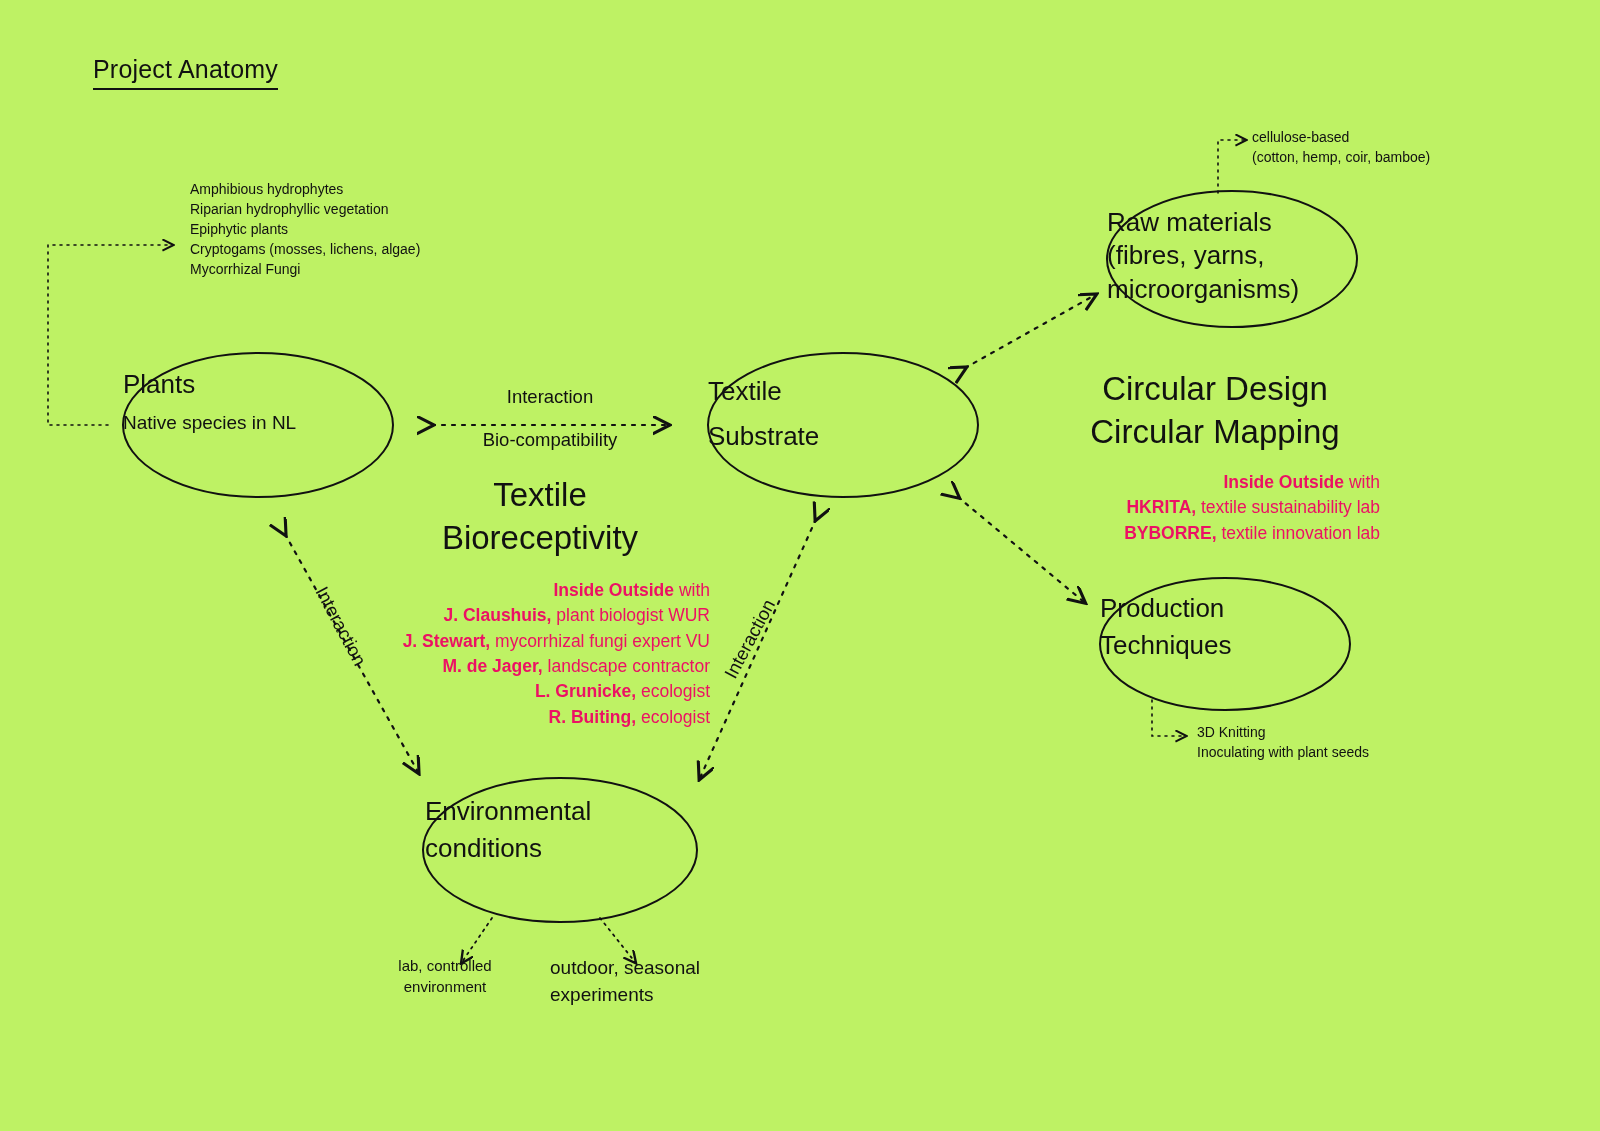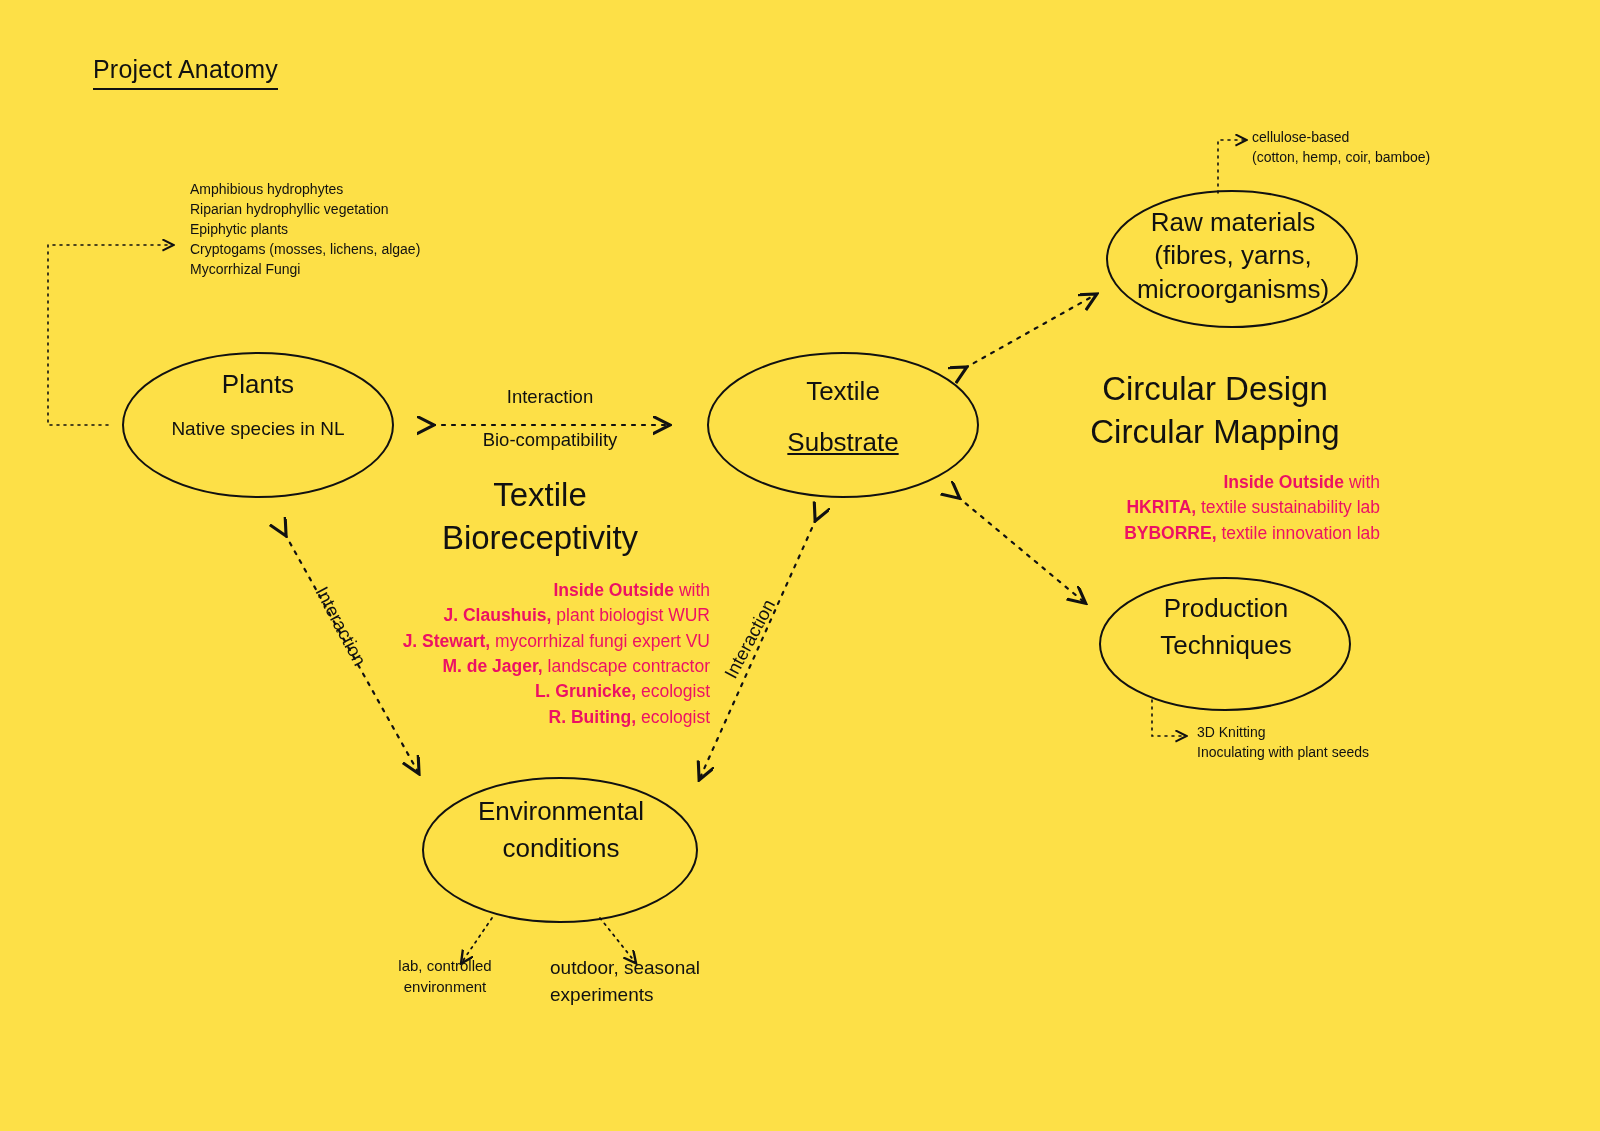--- a/index.html
+++ b/index.html
@@ -9,41 +9,40 @@
   }
   body {
     font-family: "Liberation Sans", sans-serif;
     color: #111111;
   }
   #canvas {
     position: relative;
     width: 1600px;
     height: 1131px;
     overflow: hidden;
-    background: #fde047;
+    background: #bef264;
   }
   svg.layer {
     position: absolute;
     left: 0;
     top: 0;
     width: 1600px;
     height: 1131px;
     pointer-events: none;
   }
   .abs { position: absolute; }
   .title {
     left: 93px;
     top: 55px;
     font-size: 25px;
     letter-spacing: 0.2px;
     border-bottom: 2px solid #111;
     padding-bottom: 4px;
   }
   .node-label {
-    text-align: center;
     line-height: 1.28;
   }
   .node-title {
     font-size: 26px;
   }
   .node-sub {
     font-size: 19px;
   }
   .plain {
     font-size: 14px;
@@ -122,26 +121,26 @@
   <div class="abs plain" style="left:190px; top:180px; width:420px;">
     <div>Amphibious hydrophytes</div>
     <div>Riparian hydrophyllic vegetation</div>
     <div>Epiphytic plants</div>
     <div>Cryptogams (mosses, lichens, algae)</div>
     <div>Mycorrhizal Fungi</div>
   </div>
 
   <div class="abs node-label" style="left:123px; top:368px; width:270px;">
     <div class="node-title">Plants</div>
-    <div class="node-sub" style="margin-top:16px;">Native species in NL</div>
+    <div class="node-sub" style="margin-top:10px;">Native species in NL</div>
   </div>
 
   <div class="abs node-label" style="left:708px; top:375px; width:270px;">
     <div class="node-title">Textile</div>
-    <div class="node-title" style="margin-top:18px;text-decoration:underline;">Substrate</div>
+    <div class="node-title" style="margin-top:12px;">Substrate</div>
   </div>
 
   <div class="abs node-label" style="left:1107px; top:206px; width:252px;">
     <div class="node-title">Raw materials</div>
     <div class="node-title">(fibres, yarns,</div>
     <div class="node-title">microorganisms)</div>
   </div>
 
   <div class="abs node-label" style="left:425px; top:795px; width:272px;">
     <div class="node-title">Environmental</div>

